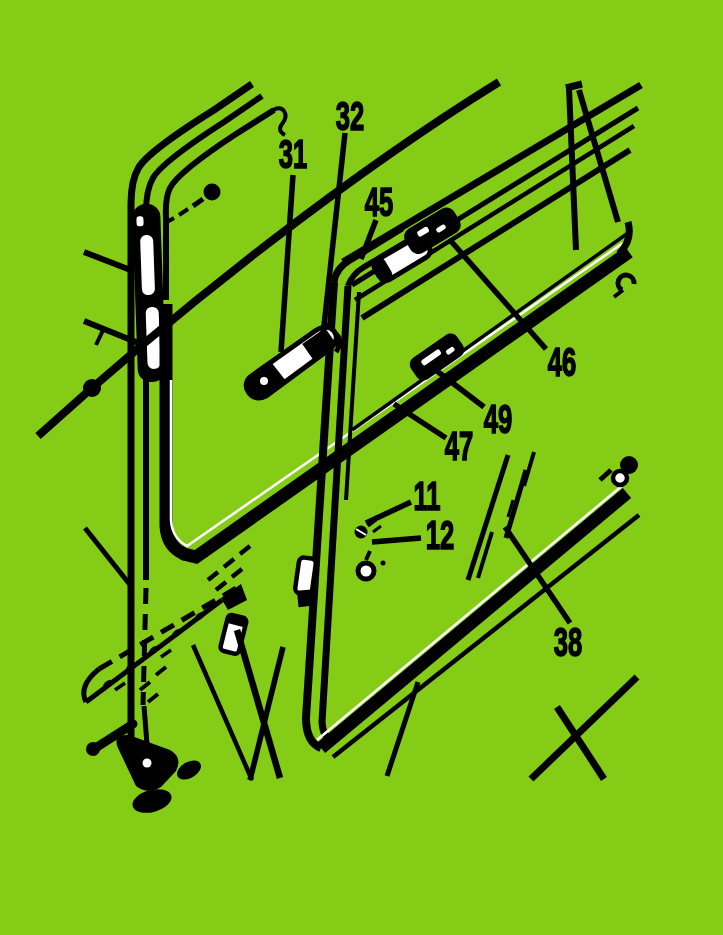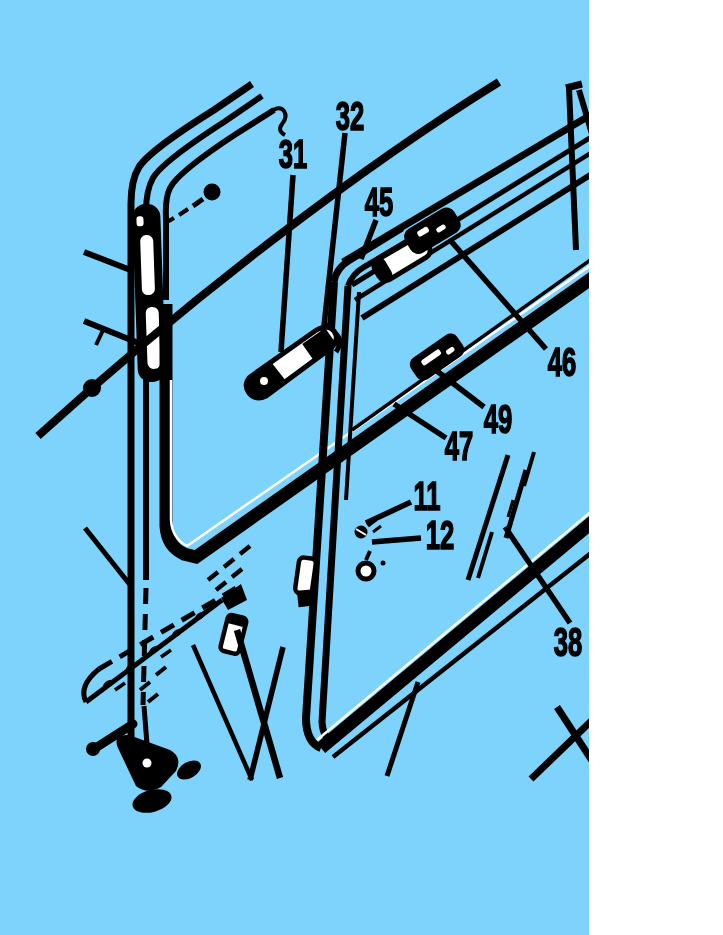--- a/index.html
+++ b/index.html
@@ -1,19 +1,19 @@
 <!DOCTYPE html>
 <html><head>
 <meta charset="utf-8">
 <style>
   html,body{margin:0;padding:0;background:#ffffff;}
   .stage{
     position:relative;
-    width:589px;height:935px;
-    background:#7dd3fc;
+    width:723px;height:935px;
+    background:#84cc16;
     overflow:hidden;
     font-family:"Liberation Sans", sans-serif;
   }
   svg{position:absolute;left:0;top:0;}
   .ink{stroke:#000;fill:none;}
   .callout-label{
     font-family:"Liberation Sans", sans-serif;
     font-weight:bold;
     fill:#000;
     stroke:#000;

